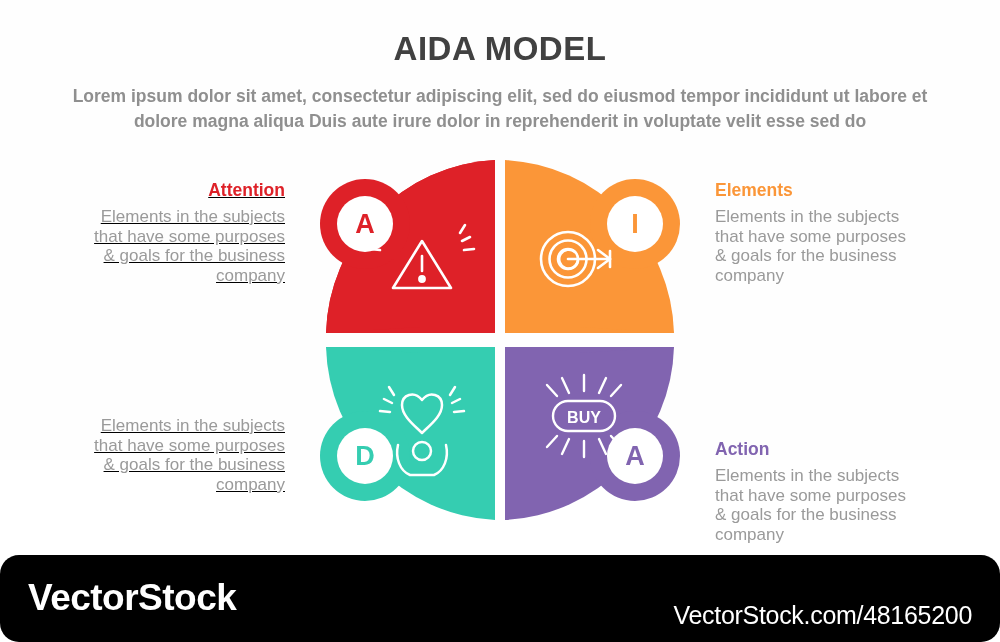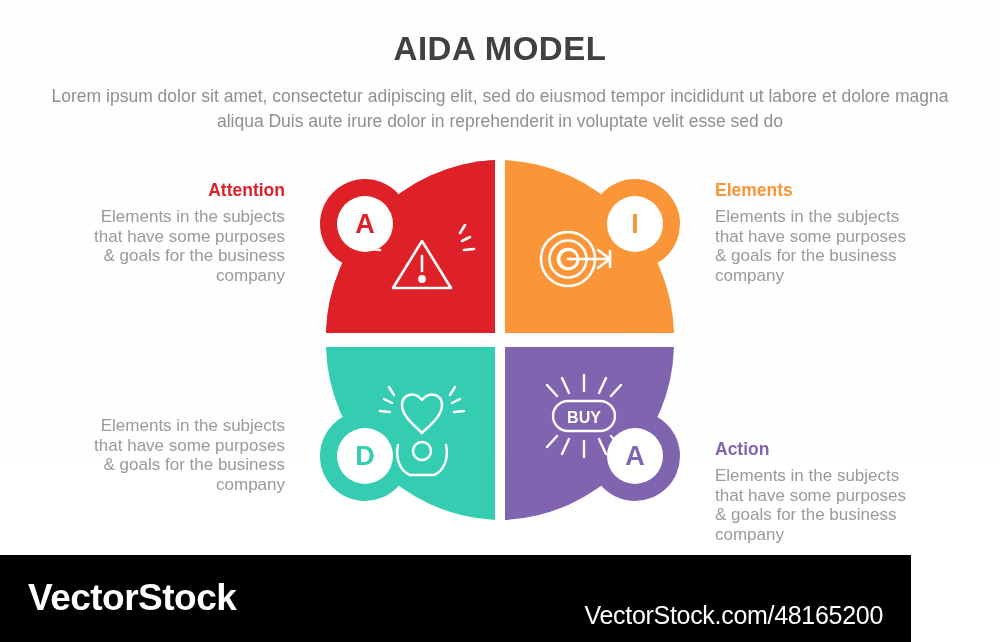--- a/index.html
+++ b/index.html
@@ -38,29 +38,29 @@
   }
   #subtitle {
     position: absolute;
     left: 50px;
     top: 84px;
     width: 900px;
     text-align: center;
     font-size: 17.5px;
     line-height: 25px;
     color: #8f8f8f;
-    font-weight: normal;
+    font-weight: bold;
   }
 
   
   .side-block {
     position: absolute;
     width: 200px;
   }
-  .side-block.left  { text-align: right; }
+  .side-block.left  { text-align: right; text-decoration: underline; }
   .side-block.right { text-align: left;  }
 
   .side-head {
     font-size: 17.5px;
     font-weight: bold;
     margin: 0 0 7px 0;
     line-height: 20px;
   }
   .side-desc {
     font-size: 17px;
@@ -81,23 +81,24 @@
     width: 380px;
     height: 370px;
   }
   #diagram svg { display: block; }
 
   
   #footer {
     position: absolute;
     left: 0;
     top: 555px;
-    width: 911px;
+    width: 1000px;
     height: 87px;
     background: #000000;
+    border-radius: 19px;
   }
   #brand {
     position: absolute;
     left: 28px;
     top: 22px;
     font-size: 37px;
     font-weight: bold;
     color: #ffffff;
     letter-spacing: -0.5px;
   }

